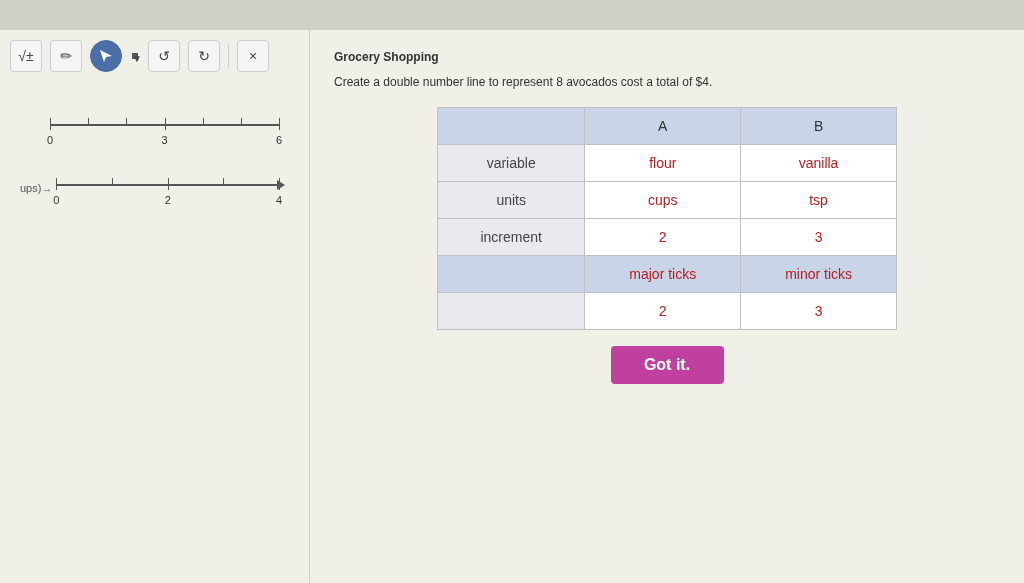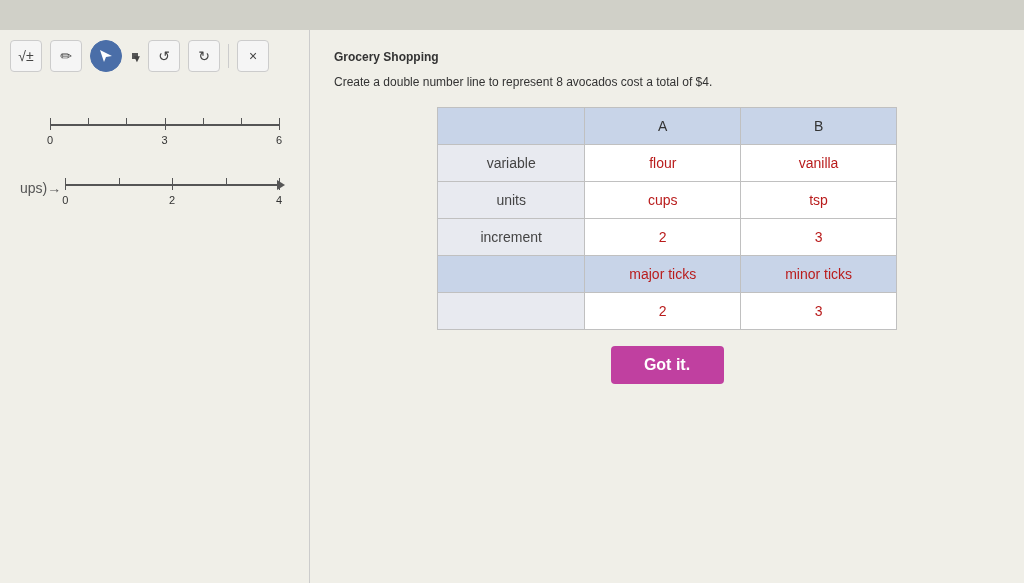--- a/index.html
+++ b/index.html
@@ -211,21 +211,21 @@
         <div style="position:absolute; top:10px; left:100%; width:1px; height:12px; background:#555;"></div>
 
         <span style="position:absolute; top:26px; left:0%; transform:translateX(-50%); font-size:11px; color:#333;">0</span>
         <span style="position:absolute; top:26px; left:50%; transform:translateX(-50%); font-size:11px; color:#333;">3</span>
         <span style="position:absolute; top:26px; left:100%; transform:translateX(-50%); font-size:11px; color:#333;">6</span>
       </div>
     </div>
 
     <div class="number-line-container">
       <div style="display:flex; align-items:center; margin-top:10px;">
-        <span style="font-size:14px; color:#555; margin-right:4px;">ups)→</span>
+        <span style="font-size:11px; color:#555; margin-right:4px;">ups)→</span>
         <div style="position:relative; height:40px; flex:1; margin-right:10px;">
 
           <div style="position:absolute; top:16px; left:0; right:0; height:2px; background:#555;"></div>
 
           <div style="position:absolute; top:12px; right:-6px; width:0; height:0; border-top:5px solid transparent; border-bottom:5px solid transparent; border-left:8px solid #555;"></div>
 
           <div style="position:absolute; top:10px; left:0%; width:1px; height:12px; background:#555;"></div>
           <div style="position:absolute; top:10px; left:25%; width:1px; height:8px; background:#555;"></div>
           <div style="position:absolute; top:10px; left:50%; width:1px; height:12px; background:#555;"></div>
           <div style="position:absolute; top:10px; left:75%; width:1px; height:8px; background:#555;"></div>

